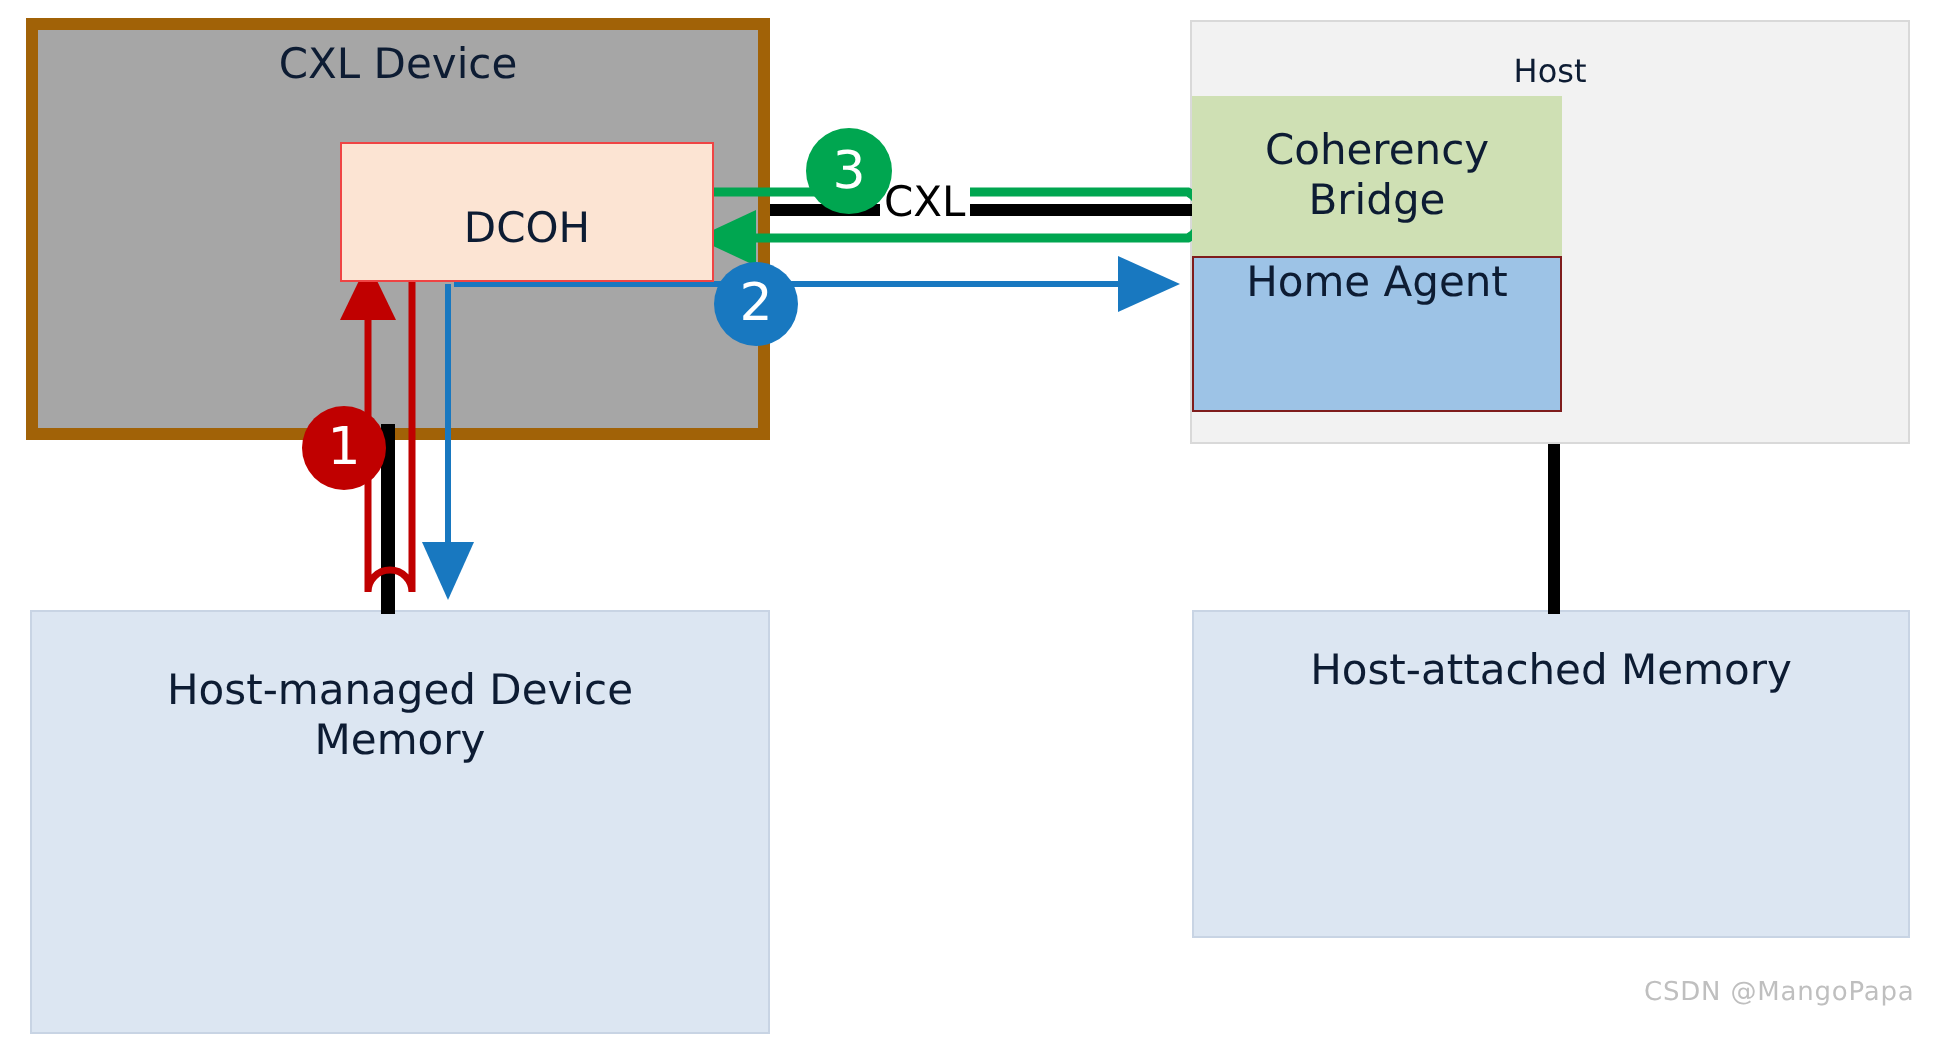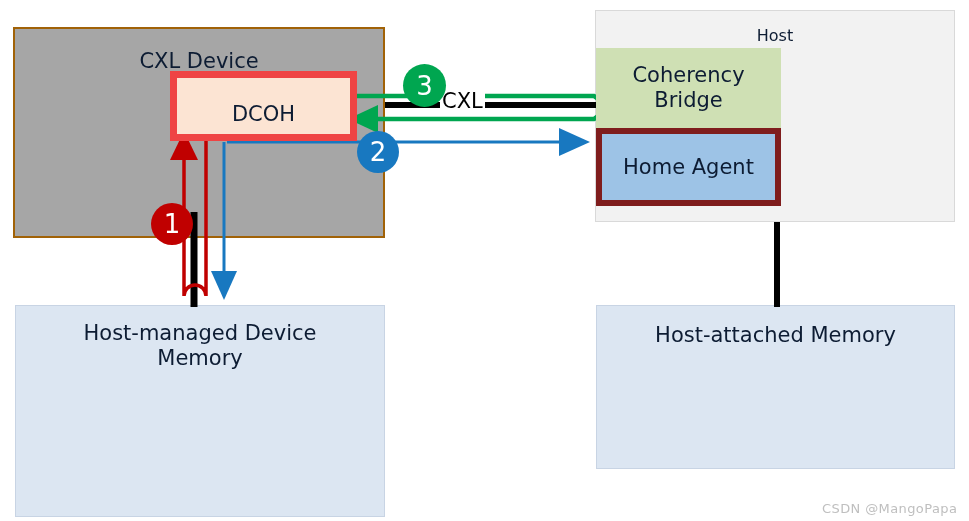--- a/index.html
+++ b/index.html
@@ -26,39 +26,39 @@
   }
   .box-label {
     text-align: center;
     line-height: 1.18;
     color: #0d1c33;
     white-space: pre-line;
   }
   
   #cxl-device {
     left: 13px;
-    top: 27px;
+    top: 9px;
     width: 372px;
     height: 211px;
     background: #a6a6a6;
-    border: 2px solid #a16207;
-    padding-top: 20px;
+    border: 6px solid #a16207;
+    padding-top: 5px;
   }
   #cxl-device .box-label {
     font-size: 21px;
     color: #0d1c33;
   }
   
   #dcoh {
     left: 170px;
     top: 71px;
     width: 187px;
     height: 70px;
     background: #fce4d3;
-    border: 7px solid #ef4444;
+    border: 1px solid #ef4444;
     align-items: center;
     padding-top: 16px;
   }
   #dcoh .box-label {
     font-size: 21px;
   }
   
   #host {
     left: 595px;
     top: 10px;
@@ -85,36 +85,36 @@
   #coherency-bridge .box-label {
     font-size: 21px;
   }
   
   #home-agent {
     left: 596px;
     top: 128px;
     width: 185px;
     height: 78px;
     background: #9dc3e6;
-    border: 6px solid #7f1d1d;
-    align-items: center;
+    border: 1px solid #7f1d1d;
+    align-items: flex-start;
     padding-top: 0;
   }
   #home-agent .box-label {
     font-size: 21px;
   }
   
   #hdm-memory {
     left: 15px;
     top: 305px;
     width: 370px;
     height: 212px;
     background: #dce6f2;
     border: 1px solid #c8d4e4;
-    padding-top: 15px;
+    padding-top: 27px;
   }
   #hdm-memory .box-label {
     font-size: 21px;
   }
   #ham-memory {
     left: 596px;
     top: 305px;
     width: 359px;
     height: 164px;
     background: #dce6f2;
@@ -178,21 +178,20 @@
     line-height: 1;
   }
   
   #watermark {
     position: absolute;
     left: 822px;
     top: 489px;
     font-size: 13px;
     color: #bfbfbf;
     letter-spacing: 0.4px;
-    margin-top: 12px;
   }
 </style>
 </head>
 <body>
 
 <div id="canvas">
 
   <div class="box" id="cxl-device">
     <div class="box-label">CXL Device</div>
   </div>

